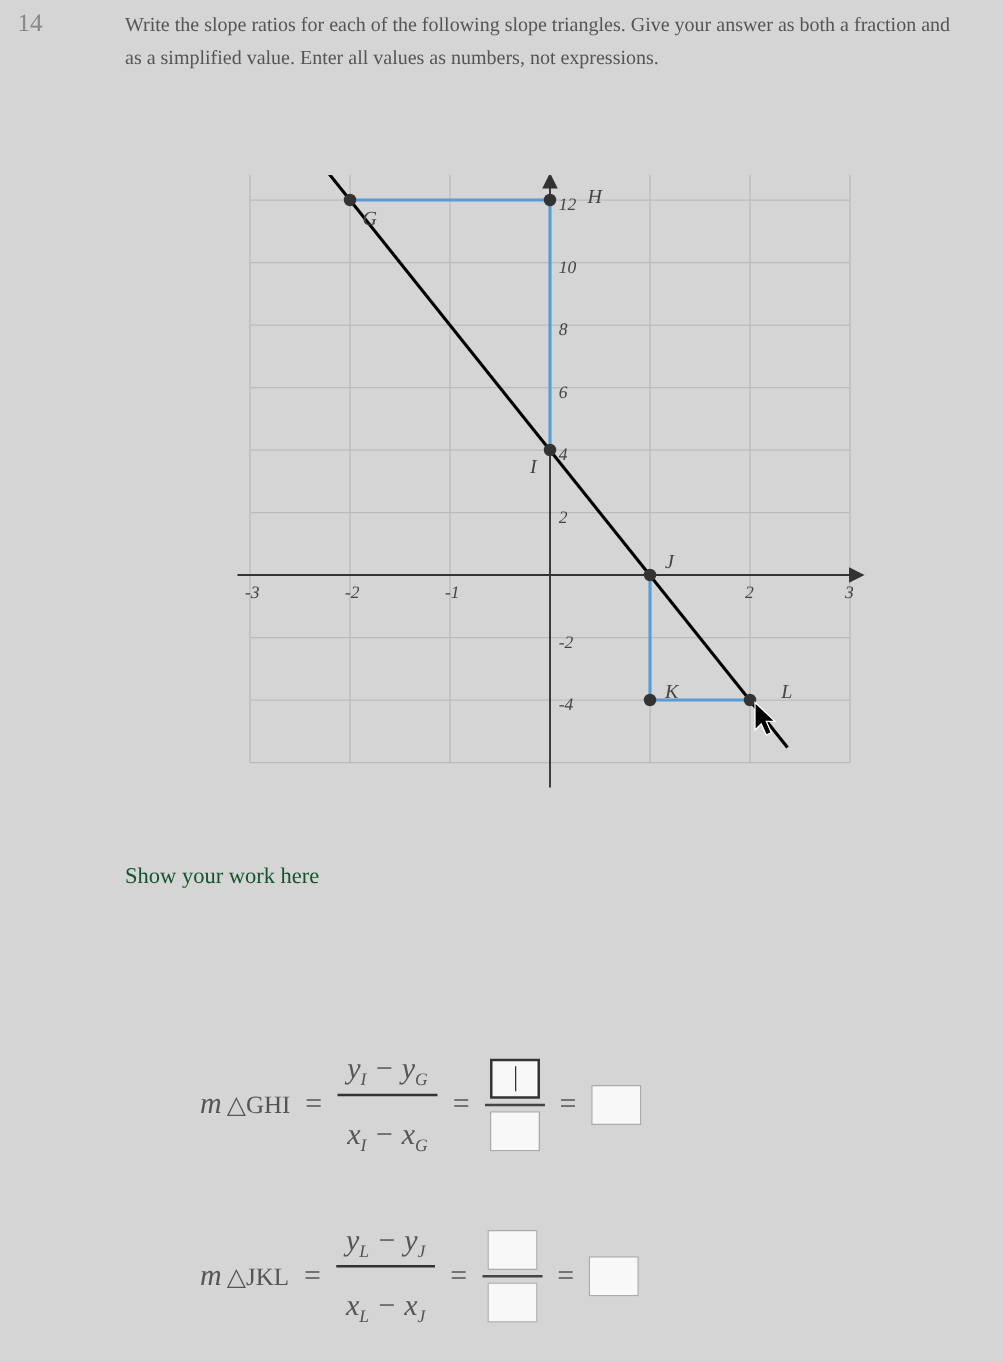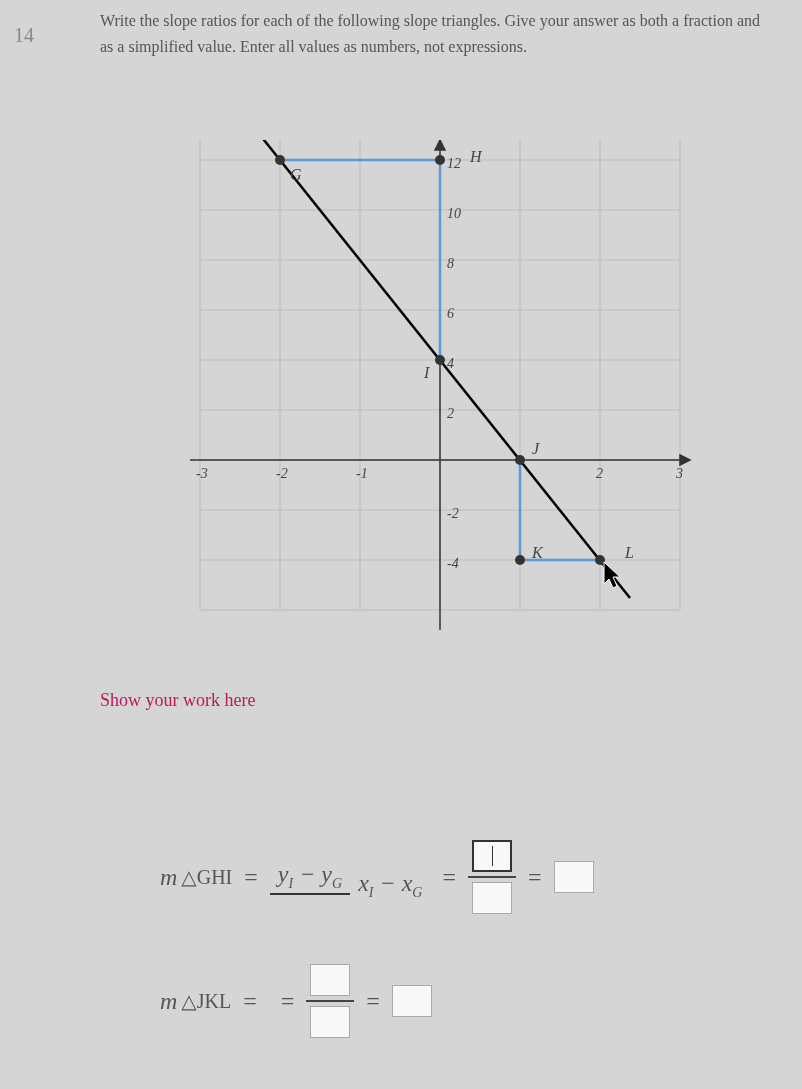--- a/index.html
+++ b/index.html
@@ -12,21 +12,21 @@
       height: 1089px;
       background: #d5d5d5;
       font-family: Georgia, 'Times New Roman', serif;
       color: #555;
       position: relative;
       overflow: hidden;
     }
     .question-number {
       position: absolute;
       left: 14px;
-      top: 24px;
+      top: 8px;
       font-size: 20px;
       color: #888;
     }
     .question-text {
       position: absolute;
       left: 100px;
       top: 8px;
       width: 670px;
       font-size: 16px;
       line-height: 1.6;
@@ -37,21 +37,21 @@
       left: 180px;
       top: 140px;
       width: 520px;
       height: 500px;
     }
     .show-work {
       position: absolute;
       left: 100px;
       top: 690px;
       font-size: 18px;
-      color: #be185d;
+      color: #14532d;
       font-family: Liberation Serif, serif;
     }
     .equations {
       position: absolute;
       left: 160px;
       top: 840px;
       width: 560px;
     }
     .equation-row {
       display: flex;
@@ -69,21 +69,21 @@
       font-size: 20px;
       vertical-align: sub;
       font-style: normal;
     }
     .equals {
       margin: 0 12px;
       font-style: normal;
     }
     .fraction {
       display: inline-flex;
-      flex-direction: row;
+      flex-direction: column;
       align-items: center;
       vertical-align: middle;
     }
     .fraction .num {
       border-bottom: 2px solid #333;
       padding: 2px 8px;
       white-space: nowrap;
     }
     .fraction .den {
       padding: 2px 8px;
@@ -238,20 +238,24 @@
       <span class="input-box"></span>
     </span>
     <span class="equals">=</span>
     <span class="input-box"></span>
   </div>
 
   <div class="equation-row">
     <span class="m-label">m</span>
       <span class="sub-triangle">△JKL</span>
     <span class="equals">=</span>
+    <span class="fraction">
+      <span class="num"><span>y</span><span class="var-sub">L</span> − <span>y</span><span class="var-sub">J</span></span>
+      <span class="den"><span>x</span><span class="var-sub">L</span> − <span>x</span><span class="var-sub">J</span></span>
+    </span>
     <span class="equals">=</span>
     <span class="fraction-inputs">
       <span class="input-box"></span>
       <span class="frac-divider"></span>
       <span class="input-box"></span>
     </span>
     <span class="equals">=</span>
     <span class="input-box"></span>
   </div>
 </div>

